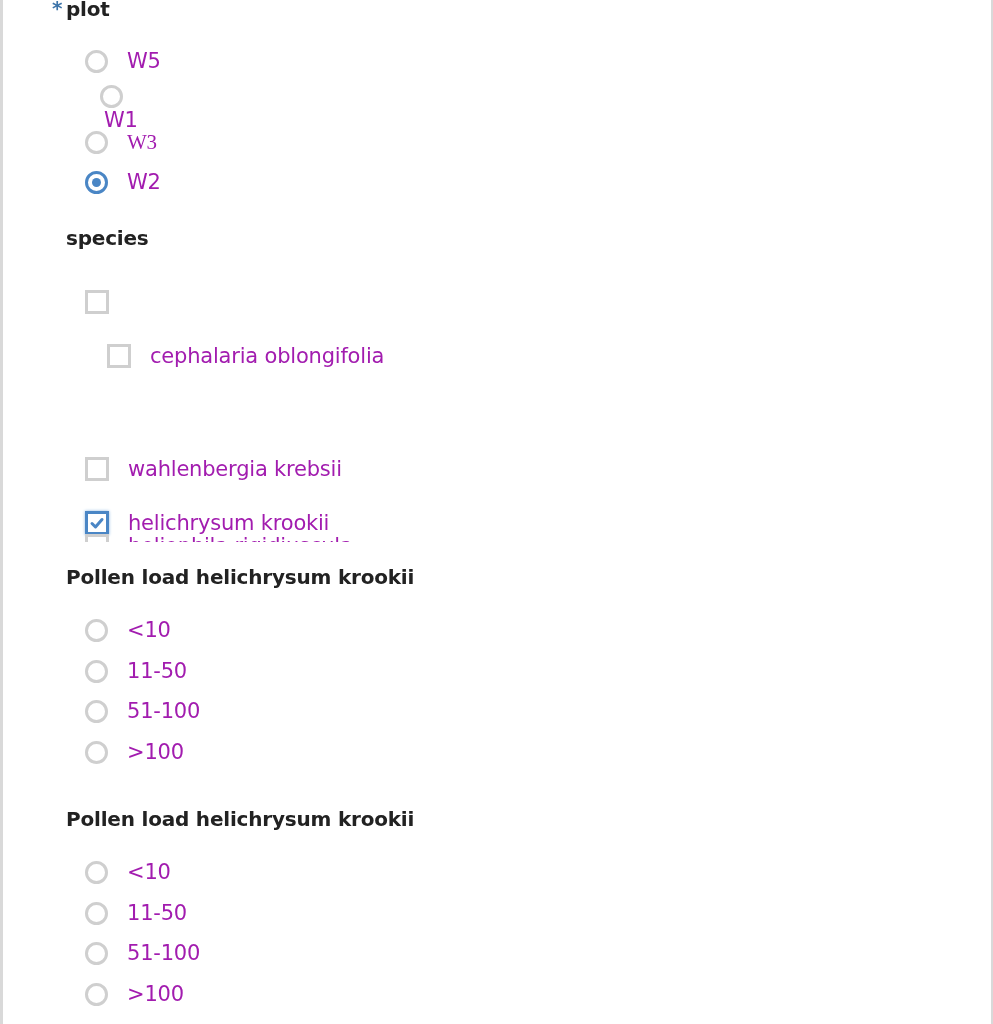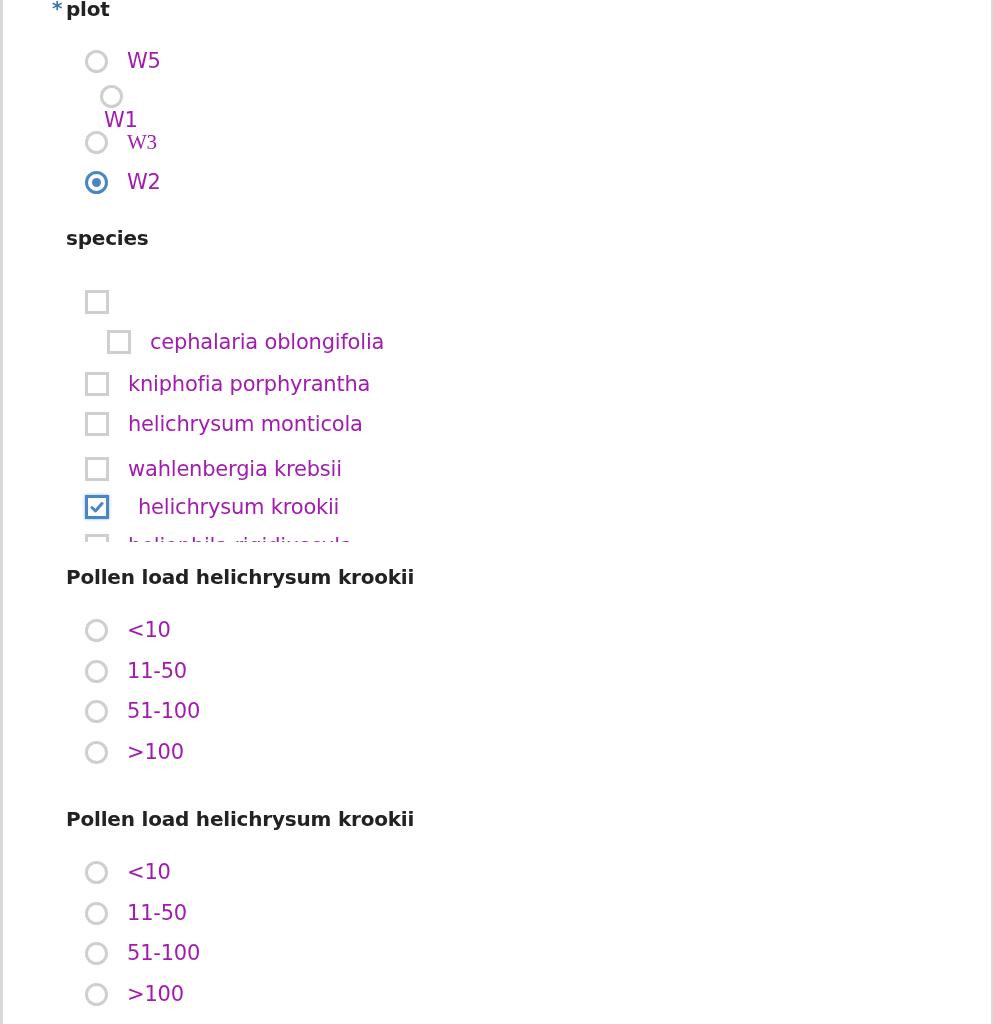--- a/index.html
+++ b/index.html
@@ -57,37 +57,29 @@
   <span class="radio checked"></span>
   <span class="opt-label">W2</span>
 </label>
 
 <div class="q-label" style="top:226px;">species</div>
 
 <div class="species-viewport">
   <label class="opt" style="top:2px;">
     <span class="check"></span>
   </label>
-  <label class="opt" style="top:42px;padding-left:22px;">
+  <label class="opt" style="top:56px;padding-left:22px;">
     <span class="check"></span>
     <span class="opt-label">cephalaria oblongifolia</span>
-  </label>
-  <label class="opt" style="top:84px;">
-    <span class="check"></span>
-    <span class="opt-label">kniphofia porphyrantha</span>
-  </label>
-  <label class="opt" style="top:124px;">
-    <span class="check"></span>
-    <span class="opt-label">helichrysum monticola</span>
   </label>
   <label class="opt" style="top:165px;align-items:flex-end;">
     <span class="check"></span>
     <span class="opt-label">wahlenbergia krebsii</span>
   </label>
-  <label class="opt" style="top:207px;gap:10px;">
+  <label class="opt" style="top:223px;">
     <span class="check checked">
       <svg width="16" height="16" viewBox="0 0 16 16">
         <path d="M3 8.5 L6.5 12 L13 4.5" fill="none" stroke="#4a86c5" stroke-width="3" stroke-linecap="round" stroke-linejoin="round"></path>
       </svg>
     </span>
     <span class="opt-label">helichrysum krookii</span>
   </label>
   <label class="opt" style="top:246px;">
     <span class="check"></span>
     <span class="opt-label">heliophila rigidiuscula</span>

